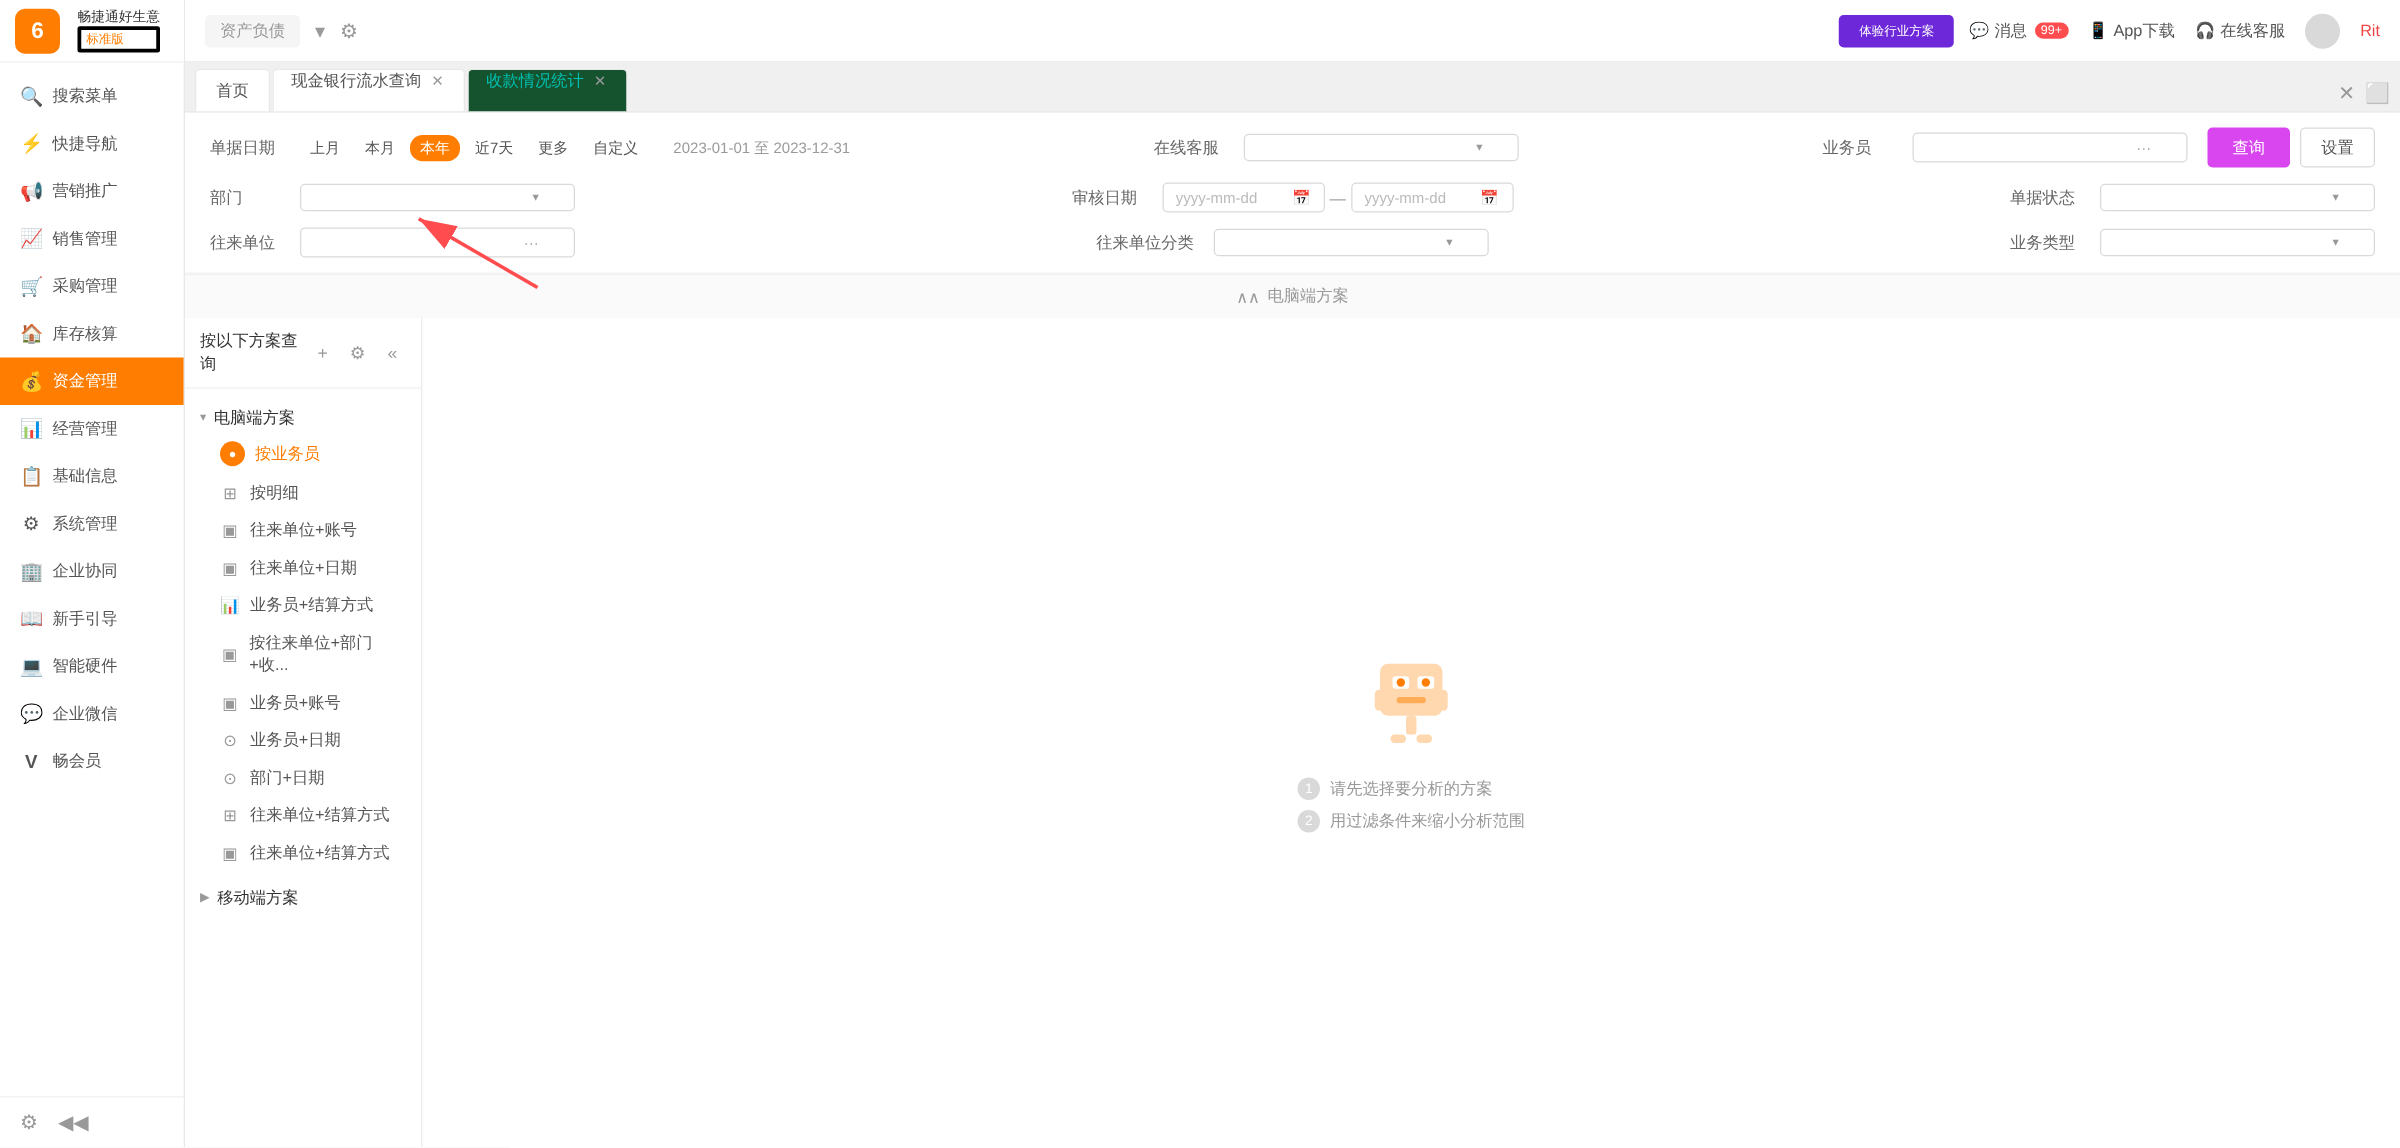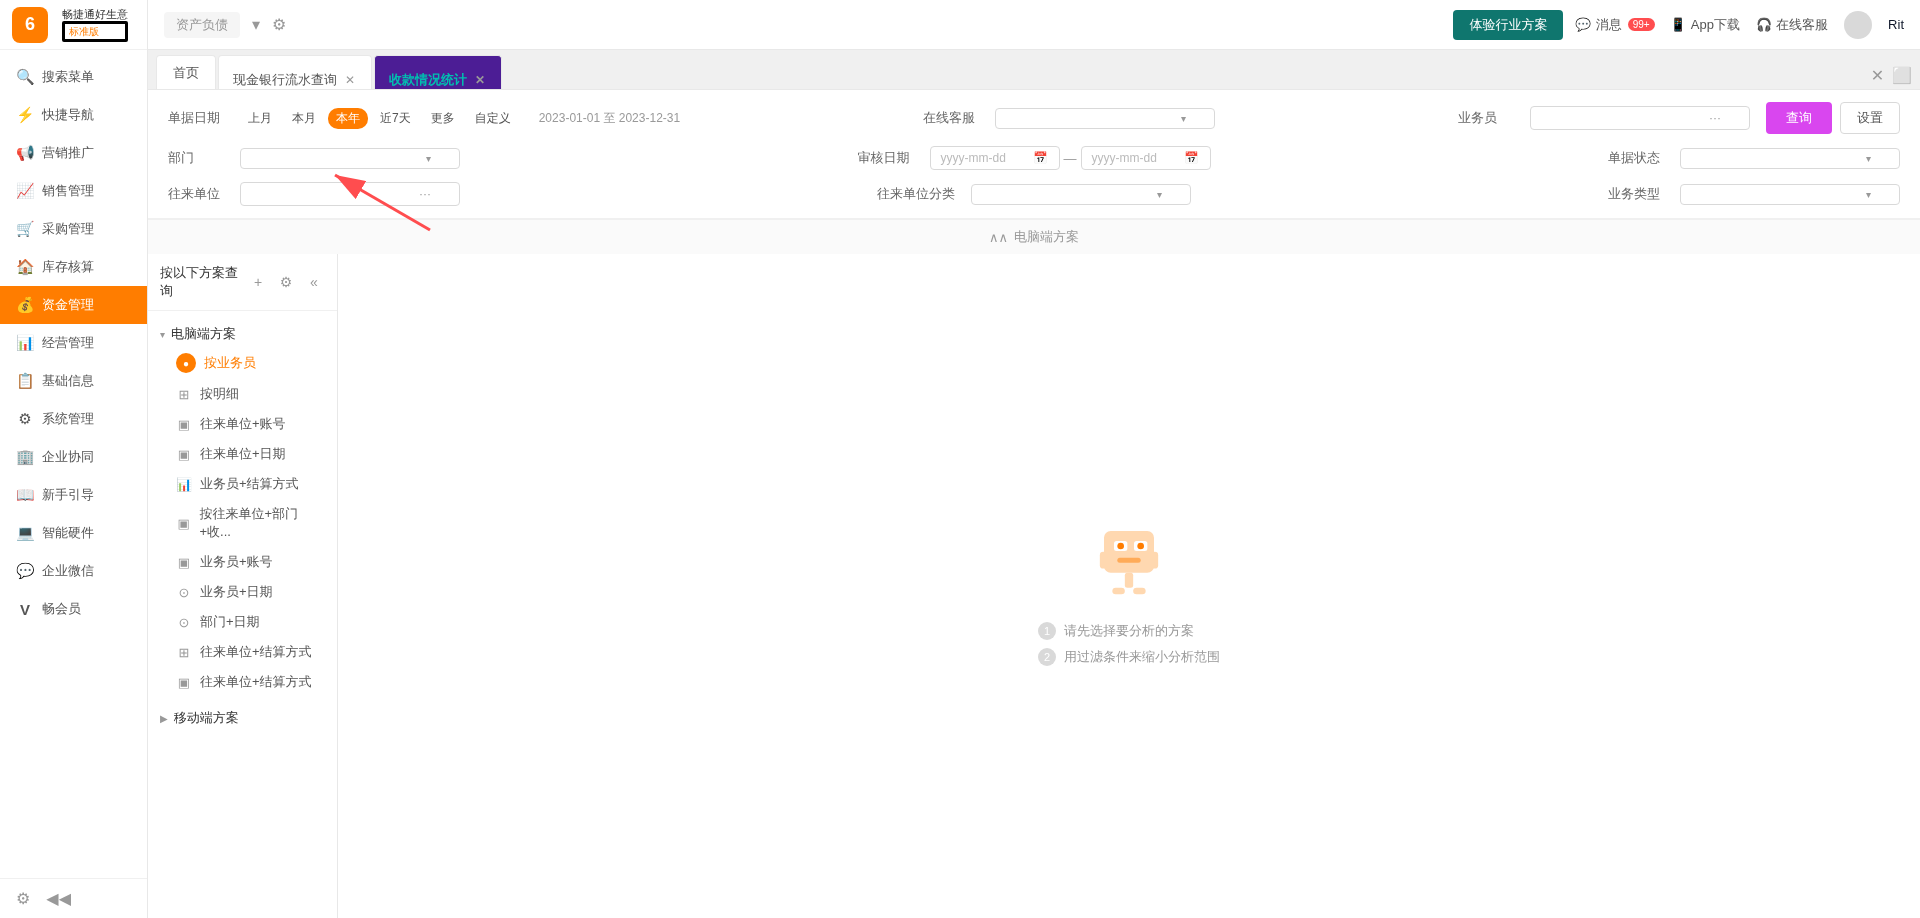--- a/index.html
+++ b/index.html
@@ -96,26 +96,26 @@
     }
     .header-breadcrumb {
       color: #999;
       font-size: 13px;
       background: #f5f5f5;
       padding: 4px 12px;
       border-radius: 4px;
     }
     .header-spacer { flex: 1; }
     .header-btn-scheme {
-      background: #0f766e;
+      background: #6d28d9;
       color: #fff;
       border: none;
       padding: 6px 16px;
       border-radius: 4px;
-      font-size: 13px;
+      font-size: 10px;
       cursor: pointer;
     }
     .header-actions {
       display: flex;
       align-items: center;
       gap: 16px;
       color: #555;
       font-size: 13px;
     }
     .header-action-item {
@@ -137,50 +137,50 @@
       height: 28px;
       border-radius: 50%;
       background: #d9d9d9;
       display: flex;
       align-items: center;
       justify-content: center;
       font-size: 12px;
       color: #666;
       cursor: pointer;
     }
-    .user-name { color: #0f172a; font-size: 13px; cursor: pointer; }
+    .user-name { color: #ef4444; font-size: 13px; cursor: pointer; }
 
     
     .tab-bar {
       height: 40px;
       background: #f0f0f0;
       display: flex;
       align-items: flex-end;
       padding: 0 0 0 8px;
       border-bottom: 1px solid #e8e8e8;
     }
     .tab-item {
       display: flex;
-      align-items: flex-end;
+      align-items: flex-start;
       padding: 0 14px;
       height: 34px;
       background: #fff;
       border-radius: 4px 4px 0 0;
       font-size: 13px;
       cursor: pointer;
       color: #555;
       gap: 6px;
       margin-right: 2px;
       border: 1px solid #e8e8e8;
       border-bottom: none;
     }
     .tab-item.active {
-      background: #4c1d95;
+      background: #14532d;
       color: #00bfb0;
-      font-weight: 700;
+      font-weight: 400;
     }
     .tab-close {
       font-size: 12px;
       color: #999;
       cursor: pointer;
       padding: 2px;
     }
     .tab-bar-home {
       padding: 0 16px;
       height: 34px;

